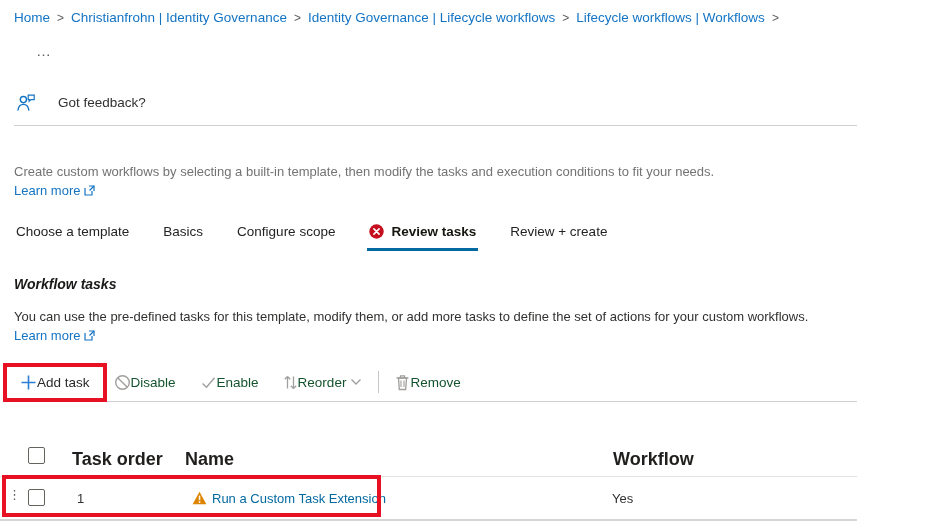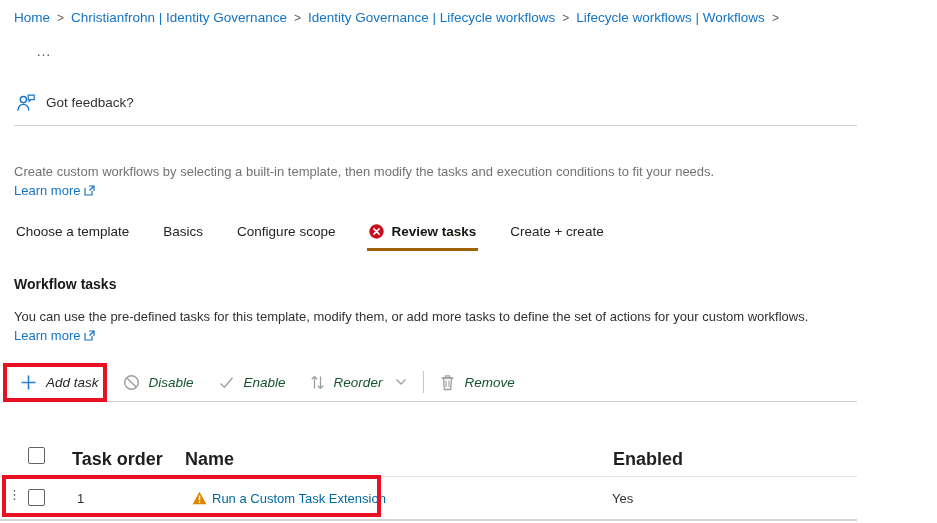--- a/index.html
+++ b/index.html
@@ -22,45 +22,45 @@
   .breadcrumb { position: absolute; left: 14px; top: 10px; white-space: nowrap; font-size: 13.5px; }
   .breadcrumb a { color: #1474c4; cursor: pointer; }
   .crumb-sep { color: #605e5c; padding: 0 7px; font-size: 12px; }
 
   
   .title-row { position: absolute; left: 14px; top: 36px; display: flex; align-items: center; }
   .page-title { font-size: 24px; font-weight: 700; color: #1b1a19; letter-spacing: -0.2px; }
   .more-btn { margin-left: 22px; color: #605e5c; font-size: 15px; letter-spacing: 1px; cursor: pointer; padding-top: 6px; }
 
   
-  .command-bar { position: absolute; left: 17px; top: 94px; display: flex; align-items: center; gap: 10px; cursor: pointer; }
+  .command-bar { position: absolute; left: 17px; top: 94px; display: flex; align-items: center; gap: 22px; cursor: pointer; }
   .command-bar span.lbl { color: #323130; font-size: 13.5px; }
   .divider { position: absolute; border-top: 1px solid #d2d0ce; }
   .divider-1 { left: 14px; right: 0; top: 125px; }
 
   
   .intro-desc { position: absolute; left: 14px; top: 164px; width: 910px; color: #737373; }
   .learn-more { display: inline-flex; align-items: center; gap: 4px; color: #1474c4; cursor: pointer; }
   .intro-learn { position: absolute; left: 14px; top: 183px; }
 
   
   .tabs { position: absolute; left: 14px; top: 221px; display: flex; gap: 30px; }
   .tab { display: flex; gap: 7px; padding: 3px 2px 9px 2px; white-space: nowrap; cursor: pointer; color: #29282 7; }
   .tab .tab-label { color: #252423; font-size: 13.5px; }
-  .tab.active { border-bottom: 3px solid #a16207; }
+  .tab.active { border-bottom: 3px solid #0369a1; }
   .tab.active .tab-label { font-weight: 700; color: #16150f; }
 
   
-  .section-heading { position: absolute; left: 14px; top: 276px; font-size: 14px; font-weight: 700; color: #1b1a19; }
+  .section-heading { position: absolute; left: 14px; top: 276px; font-size: 14px; font-weight: 700; color: #1b1a19; font-style: italic; }
   .section-desc { position: absolute; left: 14px; top: 309px; width: 910px; }
   .section-learn { position: absolute; left: 14px; top: 328px; }
 
   
   .toolbar { position: absolute; left: 20px; top: 369px; display: flex; align-items: center; height: 26px; }
-  .tb-btn { display: inline-flex; align-items: center; gap: 9px; cursor: pointer; white-space: nowrap; font-style: italic; }
+  .tb-btn { display: inline-flex; align-items: center; cursor: pointer; white-space: nowrap; }
   .tb-btn .lbl { font-size: 13.5px; color: #2b2a29; }
   .tb-btn.disabled { cursor: default; }
   .tb-btn.disabled .lbl { color: #14532d; }
   .tb-gap { width: 24px; }
   .tb-sep { width: 1px; height: 22px; background: #c8c6c4; margin: 0 16px; }
   .chev { margin-left: 4px; }
 
   .divider-2 { left: 14px; right: 0; top: 401px; }
 
   
@@ -133,21 +133,21 @@
     <div class="tab active">
       <span>
         <svg width="15" height="15" viewBox="0 0 15 15">
           <circle cx="7.5" cy="7.5" r="7.2" fill="#c50f1f"></circle>
           <path d="M4.9 4.9 L10.1 10.1 M10.1 4.9 L4.9 10.1" stroke="#ffffff" stroke-width="1.6" stroke-linecap="round"></path>
         </svg>
       </span>
       <span class="tab-label">Review tasks</span>
     </div>
     <div class="tab">
-      <span class="tab-label">Create + create</span>
+      <span class="tab-label">Review + create</span>
     </div>
   </div>
 
   <h2 class="section-heading">Workflow tasks</h2>
   <p class="section-desc">You can use the pre-defined tasks for this template, modify them, or add more tasks to define the set of actions for your custom workflows.</p>
   <a class="learn-more section-learn">
     <span>Learn more</span>
     <span>
       <svg width="11" height="11" viewBox="0 0 11 11" fill="none">
         <path d="M1 3 v7 h7 v-4" stroke="#1474c4" stroke-width="1.2" fill="none"></path>
@@ -211,21 +211,21 @@
         </svg>
       </span>
       <span class="lbl">Remove</span>
     </div>
   </div>
   <div class="divider divider-2"></div>
 
   <input type="checkbox" class="checkbox" style="left: 28px; top: 447px;">
   <span class="th" style="left:72px; top:449px;">Task order</span>
   <span class="th" style="left:185px; top:449px;">Name</span>
-  <span class="th" style="left:613px; top:449px;">Enabled</span>
+  <span class="th" style="left:613px; top:449px;">Workflow</span>
   <div class="divider divider-3"></div>
 
   <div>
     <span class="drag-handle">⋮</span>
     <input type="checkbox" class="checkbox" style="left: 28px; top: 489px;">
     <span class="cell" style="left:77px; top:491px;">1</span>
     <span style="position:absolute; left:192px; top:491px;">
       <svg width="15" height="14" viewBox="0 0 15 14">
         <path d="M7.5 0.8 L14.4 13.2 H0.6 Z" fill="#dd8500"></path>
         <rect x="6.8" y="4.6" width="1.5" height="4.6" fill="#ffffff"></rect>

